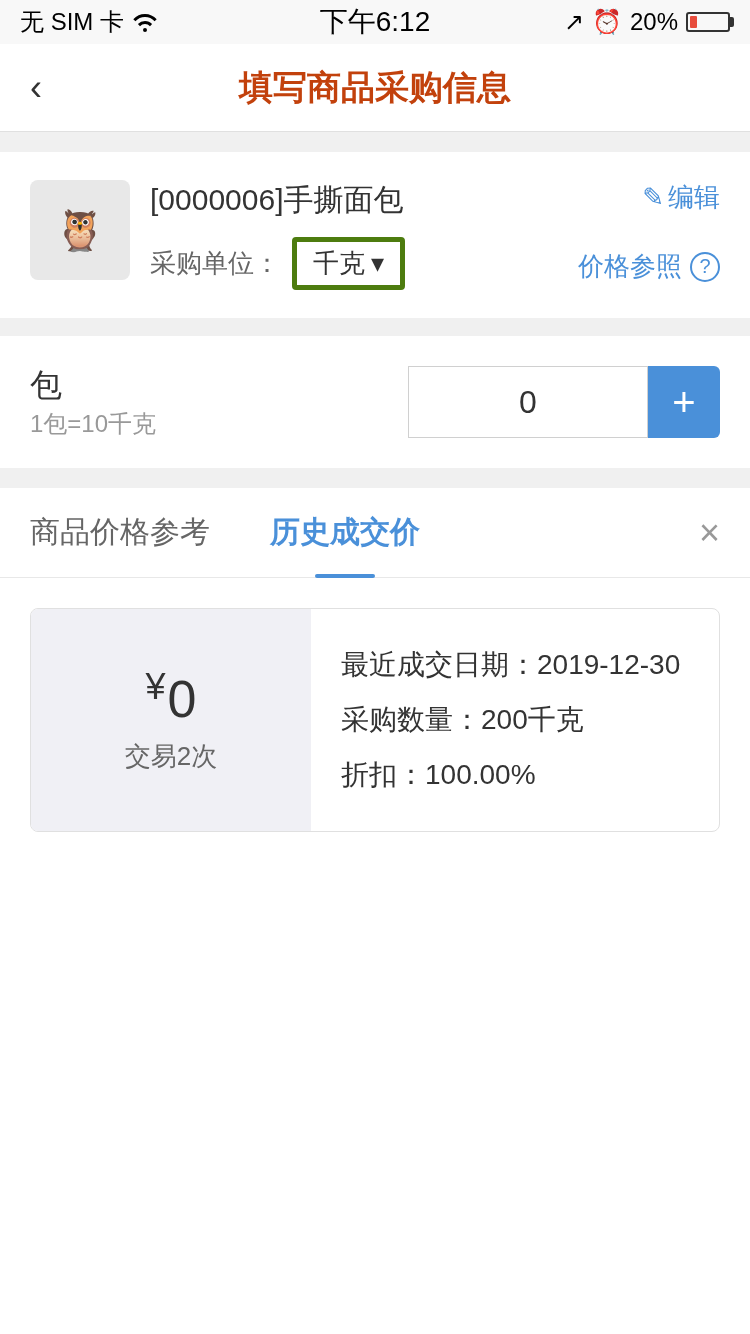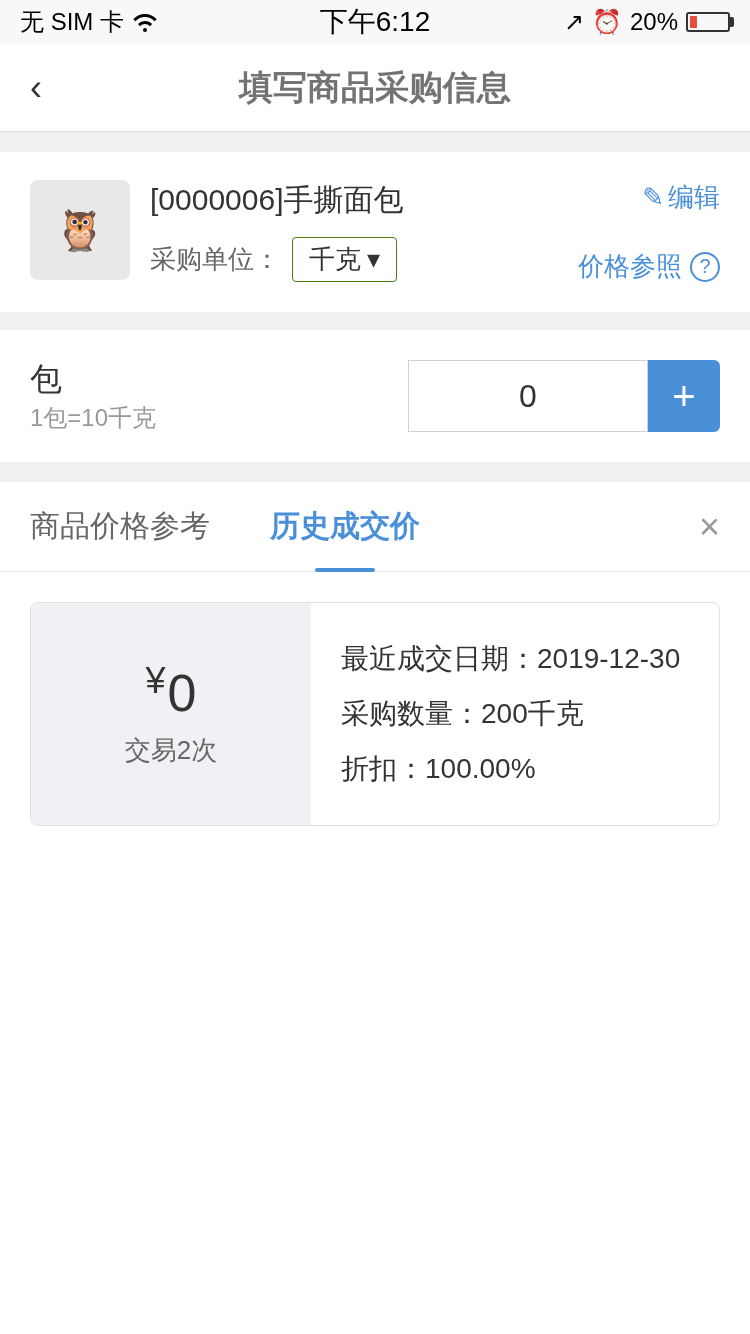--- a/index.html
+++ b/index.html
@@ -86,21 +86,21 @@
     .nav-back {
       position: absolute;
       left: 30px;
       font-size: 36px;
       color: #333;
       cursor: pointer;
     }
     .nav-title {
       font-size: 34px;
       font-weight: 600;
-      color: #737373;
+      color: #c2410c;
     }
 
     
     .product-card {
       background: #fff;
       margin-top: 20px;
       padding: 28px 30px 28px 30px;
       display: flex;
       flex-direction: column;
     }
@@ -141,21 +141,21 @@
     .product-unit-row {
       display: flex;
       align-items: center;
       gap: 12px;
     }
     .unit-label {
       font-size: 26px;
       color: #666;
     }
     .unit-select {
-      border: 1px solid #4d7c0f;
+      border: 5px solid #4d7c0f;
       border-radius: 4px;
       padding: 4px 16px;
       font-size: 26px;
       color: #333;
       background: #fff;
       display: flex;
       align-items: center;
       gap: 6px;
     }
     .edit-link {

